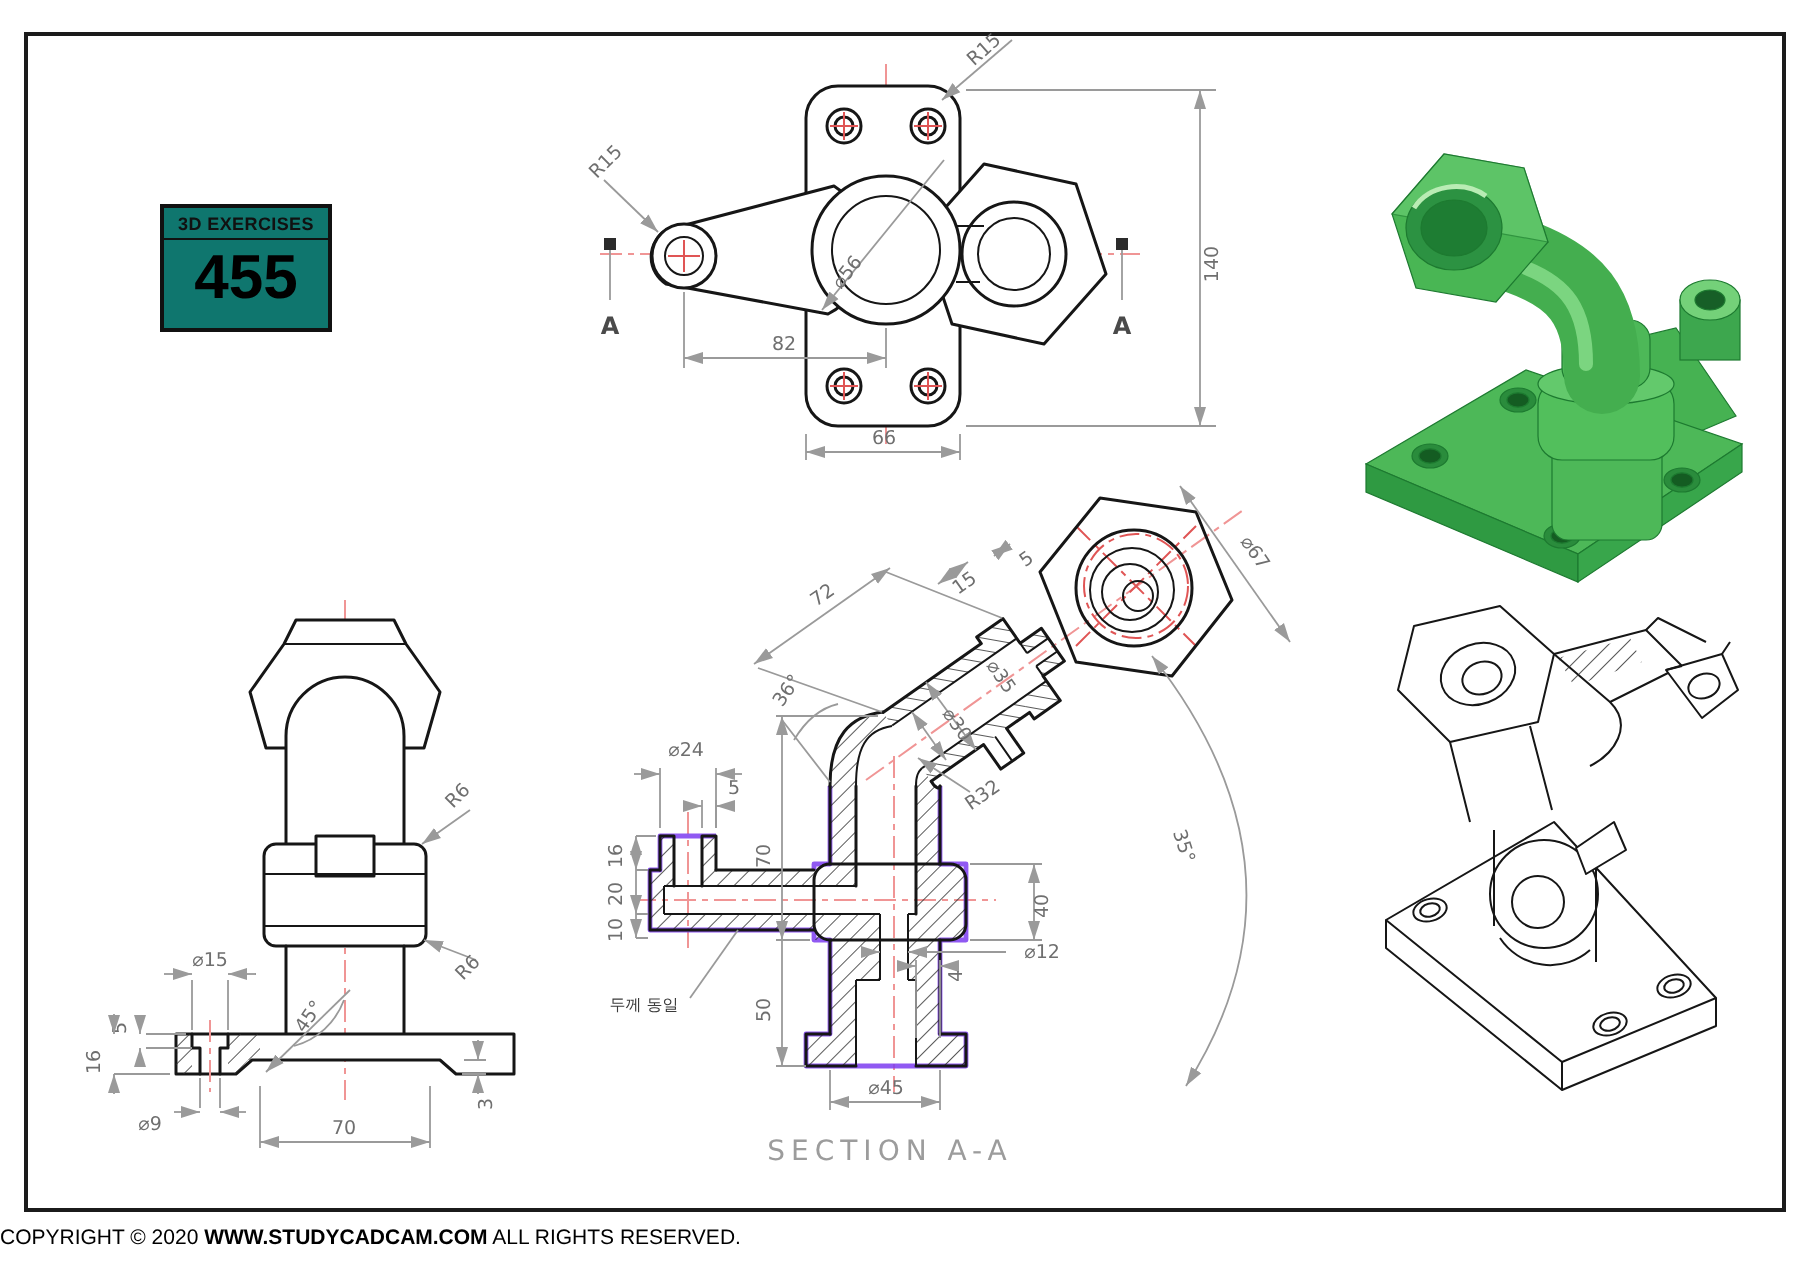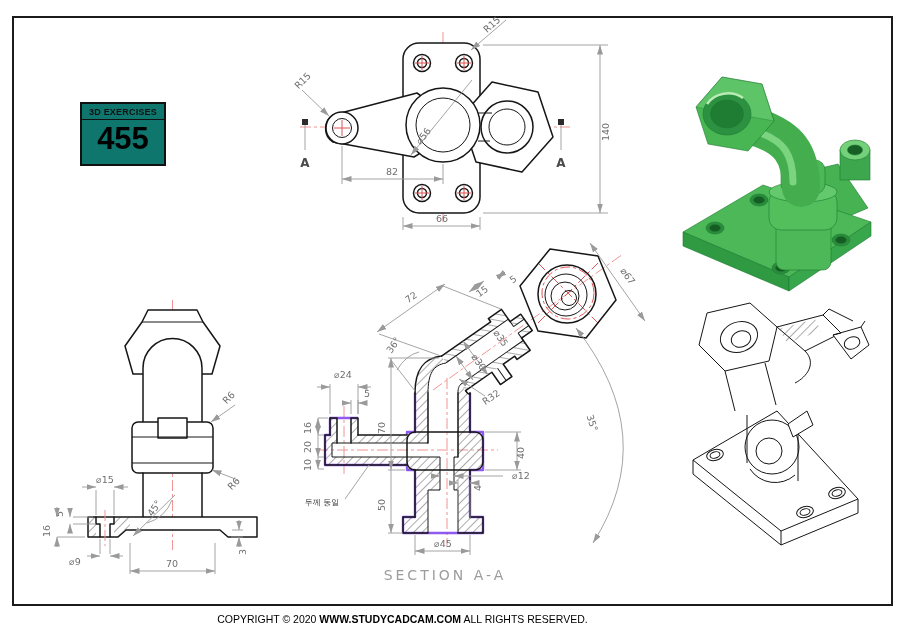--- a/index.html
+++ b/index.html
@@ -3,21 +3,21 @@
 <meta charset="utf-8">
 <style>
   html,body{margin:0;padding:0;background:#ffffff;}
   .page{position:relative;width:905px;height:640px;background:#fff;overflow:hidden;
         font-family:"Liberation Sans","DejaVu Sans",sans-serif;}
   .frame{position:absolute;left:12px;top:16px;width:877px;height:586px;border:2px solid #1b1b1b;}
   .labelbox{position:absolute;left:80px;top:78px;width:82px;height:60px;border:2px solid #111;background:#0f766e;margin-top:24px;}
   .labelbox .hdr{display:block;text-align:center;font-size:9px;font-weight:700;letter-spacing:.2px;
                  color:#111;border-bottom:1.5px solid #111;padding:3px 0 2px;}
   .labelbox .num{display:block;text-align:center;font-size:31px;font-weight:800;color:#000;line-height:37px;}
-  .copy{position:absolute;left:0;top:613px;width:805px;text-align:center;font-size:10.5px;color:#000;}
+  .copy{position:absolute;left:0;top:613px;width:805px;font-size:10.5px;color:#000;}
   .copy b{font-weight:700;}
   svg{position:absolute;overflow:visible;}
   svg text{font-family:"DejaVu Sans","Liberation Sans",sans-serif;}
   .ln{stroke:#161616;stroke-width:1.5;fill:none;stroke-linejoin:round;stroke-linecap:round;}
   .lt{stroke:#161616;stroke-width:1;fill:none;stroke-linejoin:round;}
   .wht{fill:#ffffff;}
   .dim{stroke:#9a9a9a;stroke-width:0.9;fill:none;}
   .dtx{fill:#6f6f6f;font-size:9.5px;}
   .atx{fill:#4a4a4a;font-size:12px;font-weight:600;}
   .cl{stroke:#f09595;stroke-width:1;fill:none;stroke-dasharray:11 3 3 3;}

